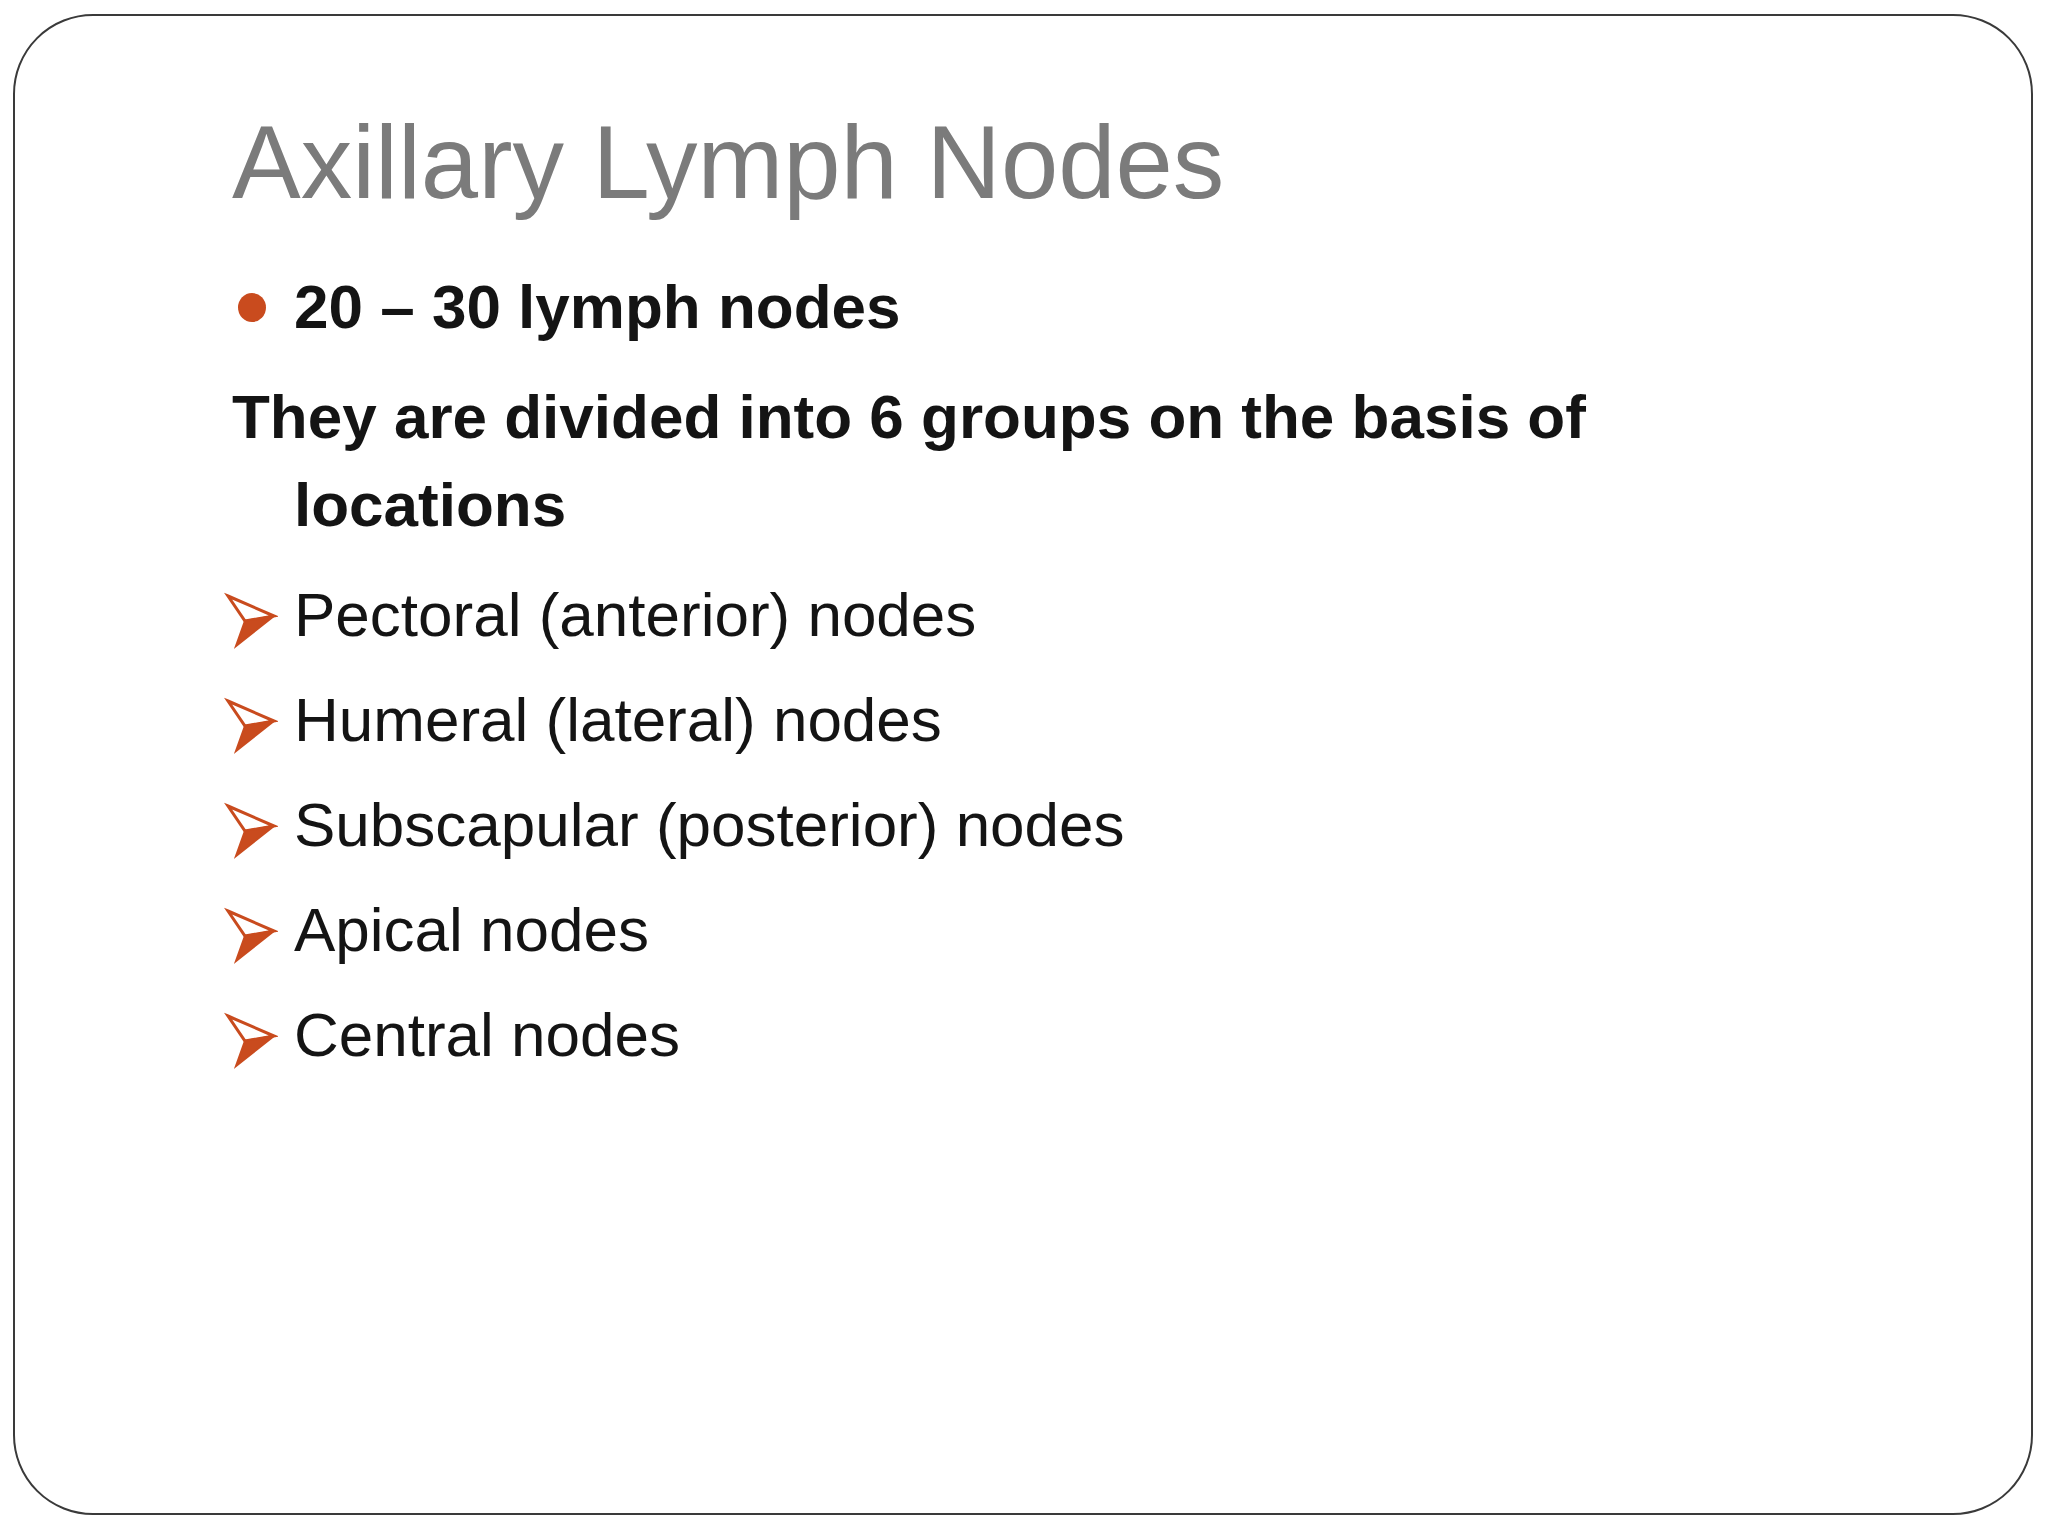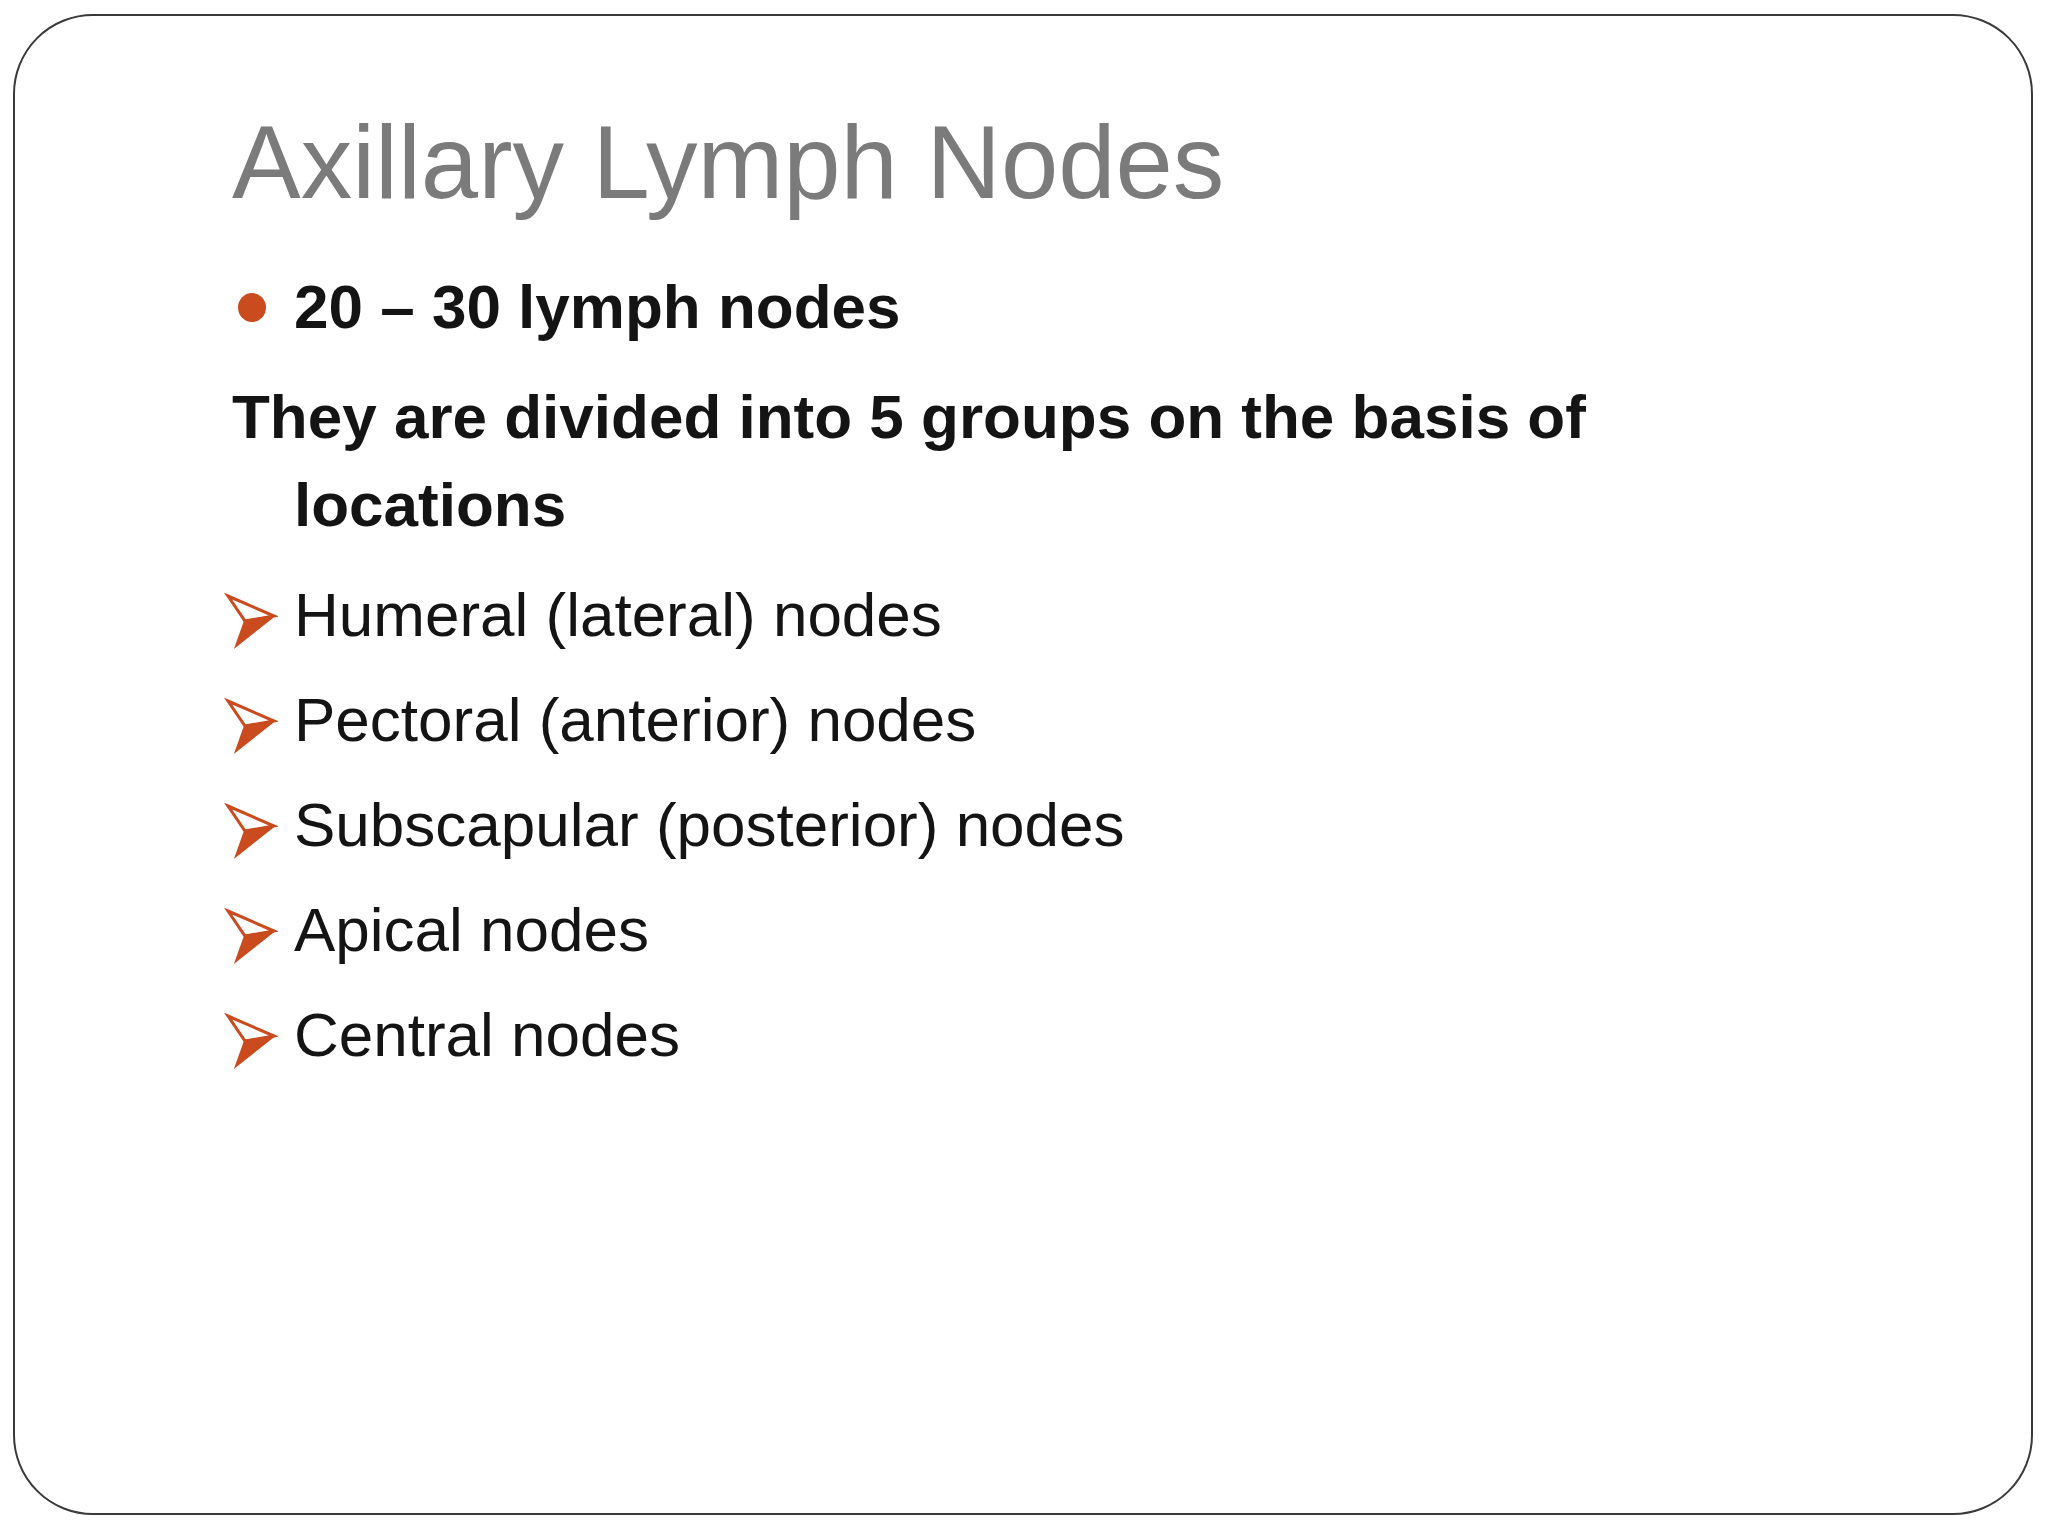--- a/index.html
+++ b/index.html
@@ -84,41 +84,41 @@
     <h1 class="title">Axillary Lymph Nodes</h1>
 
     <div class="body">
 
       <div class="item mb-lg">
         <span class="dot"></span>
         <span>20 – 30 lymph nodes</span>
       </div>
 
       <div class="item para mb-lg">
-        <span>They are divided into 5 groups on the basis of locations</span>
+        <span>They are divided into 6 groups on the basis of locations</span>
+      </div>
+
+      <div class="item">
+        <span class="arrow">
+          <svg viewBox="0 0 54 58" xmlns="http://www.w3.org/2000/svg">
+            <polygon points="4,4 50,24 21,29" fill="#ffffff" stroke="currentColor" stroke-width="3" stroke-linejoin="miter"></polygon>
+            <polygon points="21,29 50,24 12,54" fill="currentColor" stroke="currentColor" stroke-width="2" stroke-linejoin="miter"></polygon>
+          </svg>
+        </span>
+        <span>Pectoral (anterior) nodes</span>
       </div>
 
       <div class="item">
         <span class="arrow">
           <svg viewBox="0 0 54 58" xmlns="http://www.w3.org/2000/svg">
             <polygon points="4,4 50,24 21,29" fill="#ffffff" stroke="currentColor" stroke-width="3" stroke-linejoin="miter"></polygon>
             <polygon points="21,29 50,24 12,54" fill="currentColor" stroke="currentColor" stroke-width="2" stroke-linejoin="miter"></polygon>
           </svg>
         </span>
         <span>Humeral (lateral) nodes</span>
-      </div>
-
-      <div class="item">
-        <span class="arrow">
-          <svg viewBox="0 0 54 58" xmlns="http://www.w3.org/2000/svg">
-            <polygon points="4,4 50,24 21,29" fill="#ffffff" stroke="currentColor" stroke-width="3" stroke-linejoin="miter"></polygon>
-            <polygon points="21,29 50,24 12,54" fill="currentColor" stroke="currentColor" stroke-width="2" stroke-linejoin="miter"></polygon>
-          </svg>
-        </span>
-        <span>Pectoral (anterior) nodes</span>
       </div>
 
       <div class="item">
         <span class="arrow">
           <svg viewBox="0 0 54 58" xmlns="http://www.w3.org/2000/svg">
             <polygon points="4,4 50,24 21,29" fill="#ffffff" stroke="currentColor" stroke-width="3" stroke-linejoin="miter"></polygon>
             <polygon points="21,29 50,24 12,54" fill="currentColor" stroke="currentColor" stroke-width="2" stroke-linejoin="miter"></polygon>
           </svg>
         </span>
         <span>Subscapular (posterior) nodes</span>

